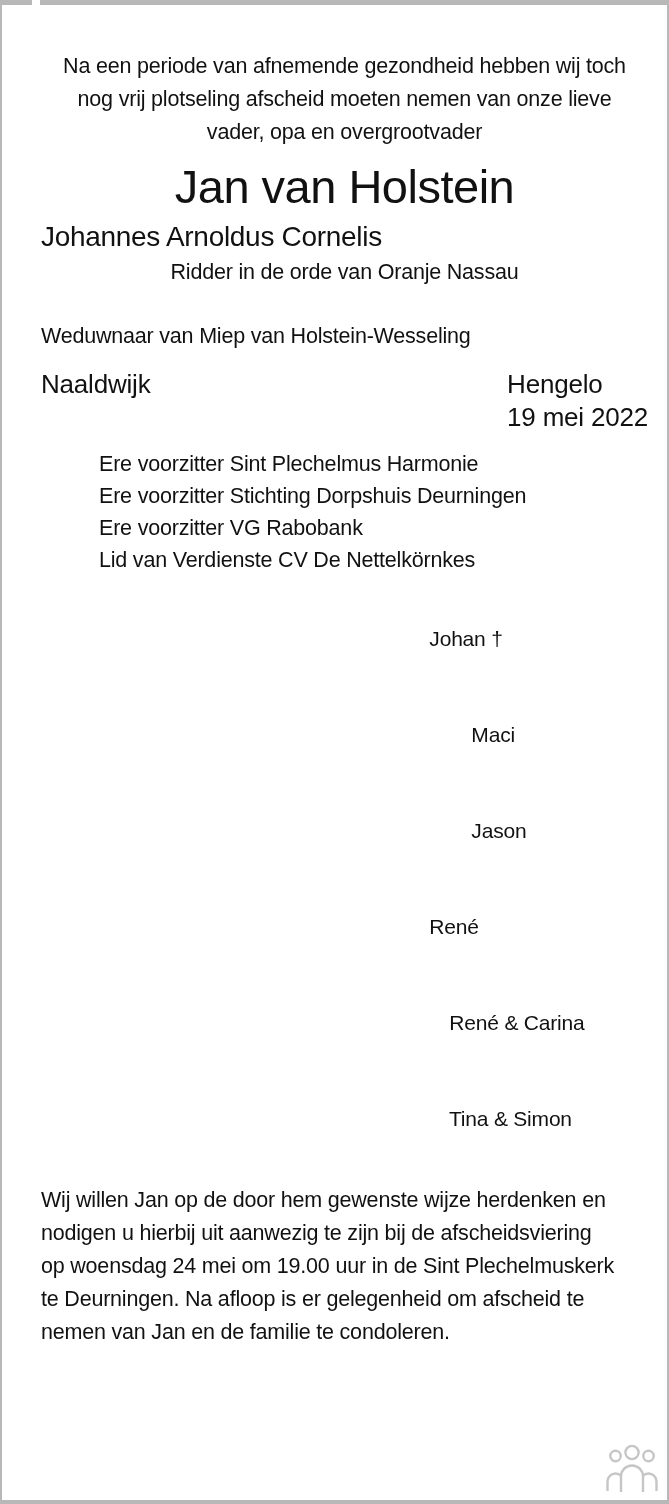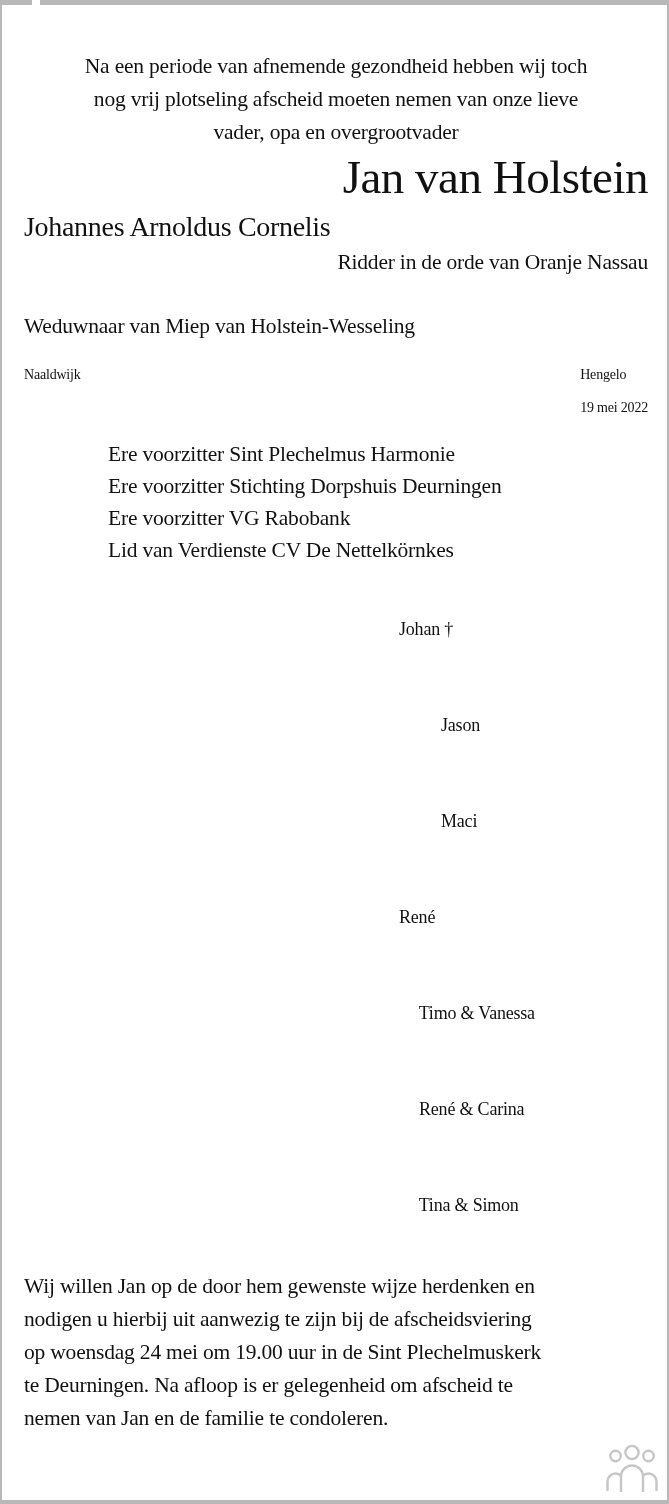--- a/index.html
+++ b/index.html
@@ -25,81 +25,81 @@
   
   .border-top    { position: absolute; top: 0; left: 0; right: 0; height: 5px; background: var(--border); }
   .border-top-notch { position: absolute; top: 0; left: 32px; width: 8px; height: 5px; background: #ffffff; }
   .border-left   { position: absolute; top: 5px; bottom: 0; left: 0; width: 2px; background: var(--border); }
   .border-right  { position: absolute; top: 5px; bottom: 0; right: 0; width: 2px; background: var(--border); }
   .border-bottom { position: absolute; bottom: 0; left: 0; right: 0; height: 4px; background: var(--border); }
 
   .content {
     position: absolute;
     top: 0; left: 0; right: 0; bottom: 0;
-    padding: 50px 21px 0 24px;
-    font-family: Liberation Serif, serif;
+    padding: 50px 21px 0 41px;
   }
 
   .pre-lines { white-space: pre; }
 
   .intro {
     font-size: 21.5px;
     line-height: 33px;
     letter-spacing: -0.2px;
     text-align: center;
   }
   .deceased-name {
+    margin-top: 10px;
     font-size: 47px;
     line-height: 56px;
-    text-align: right;
+    text-align: center;
     letter-spacing: -0.5px;
   }
   .deceased-fullname {
     margin-top: 4px;
     font-size: 28px;
     line-height: 36px;
     text-align: left;
     letter-spacing: -0.3px;
   }
   .honor-title {
     margin-top: 2px;
     font-size: 21.5px;
     line-height: 31px;
-    text-align: right;
+    text-align: center;
     letter-spacing: -0.2px;
   }
   .widower-line {
     margin-top: 32px;
     font-size: 21.5px;
     line-height: 33px;
     text-align: left;
     letter-spacing: -0.2px;
   }
   .dates-block {
     margin-top: 15px;
     display: flex;
     justify-content: space-between;
-    font-size: 14px;
+    font-size: 26px;
     line-height: 33px;
     letter-spacing: -0.2px;
     gap: 47px;
   }
   .dates-col-right { }
 
   .honors {
     margin-top: 14px;
-    margin-left: 84px;
+    margin-left: 58px;
     font-size: 21.5px;
     line-height: 32px;
     letter-spacing: -0.2px;
   }
 
   .family-list {
     margin-top: 15px;
-    font-size: 18px;
+    font-size: 21px;
     line-height: 32px;
     letter-spacing: -0.2px;
   }
   .family-row { margin-left: 332px; white-space: pre; }
   .family-row.indent-1 { margin-left: 352px; }
   .family-row.indent-2 { margin-left: 374px; }
 
   .para {
     font-size: 21.5px;
     line-height: 33px;
@@ -154,30 +154,27 @@
 Ere voorzitter Stichting Dorpshuis Deurningen
 Ere voorzitter VG Rabobank
 Lid van Verdienste CV De Nettelkörnkes</div>
 
     <div class="family-list">
 
     <div class="family-row indent-0">
           <span>Johan †</span>
         </div>
         <div class="family-row indent-2">
+          <span>Maci</span>
+        </div>
+        <div class="family-row indent-2">
           <span>Jason</span>
-        </div>
-        <div class="family-row indent-2">
-          <span>Maci</span>
         </div>
         <div class="family-row indent-0">
           <span>René</span>
-        </div>
-        <div class="family-row indent-1">
-          <span>Timo &amp; Vanessa</span>
         </div>
         <div class="family-row indent-1">
           <span>René &amp; Carina</span>
         </div>
         <div class="family-row indent-1">
           <span>Tina &amp; Simon</span>
         </div>
       </div>
 
     <div class="para para-memorial pre-lines">Wij willen Jan op de door hem gewenste wijze herdenken en

